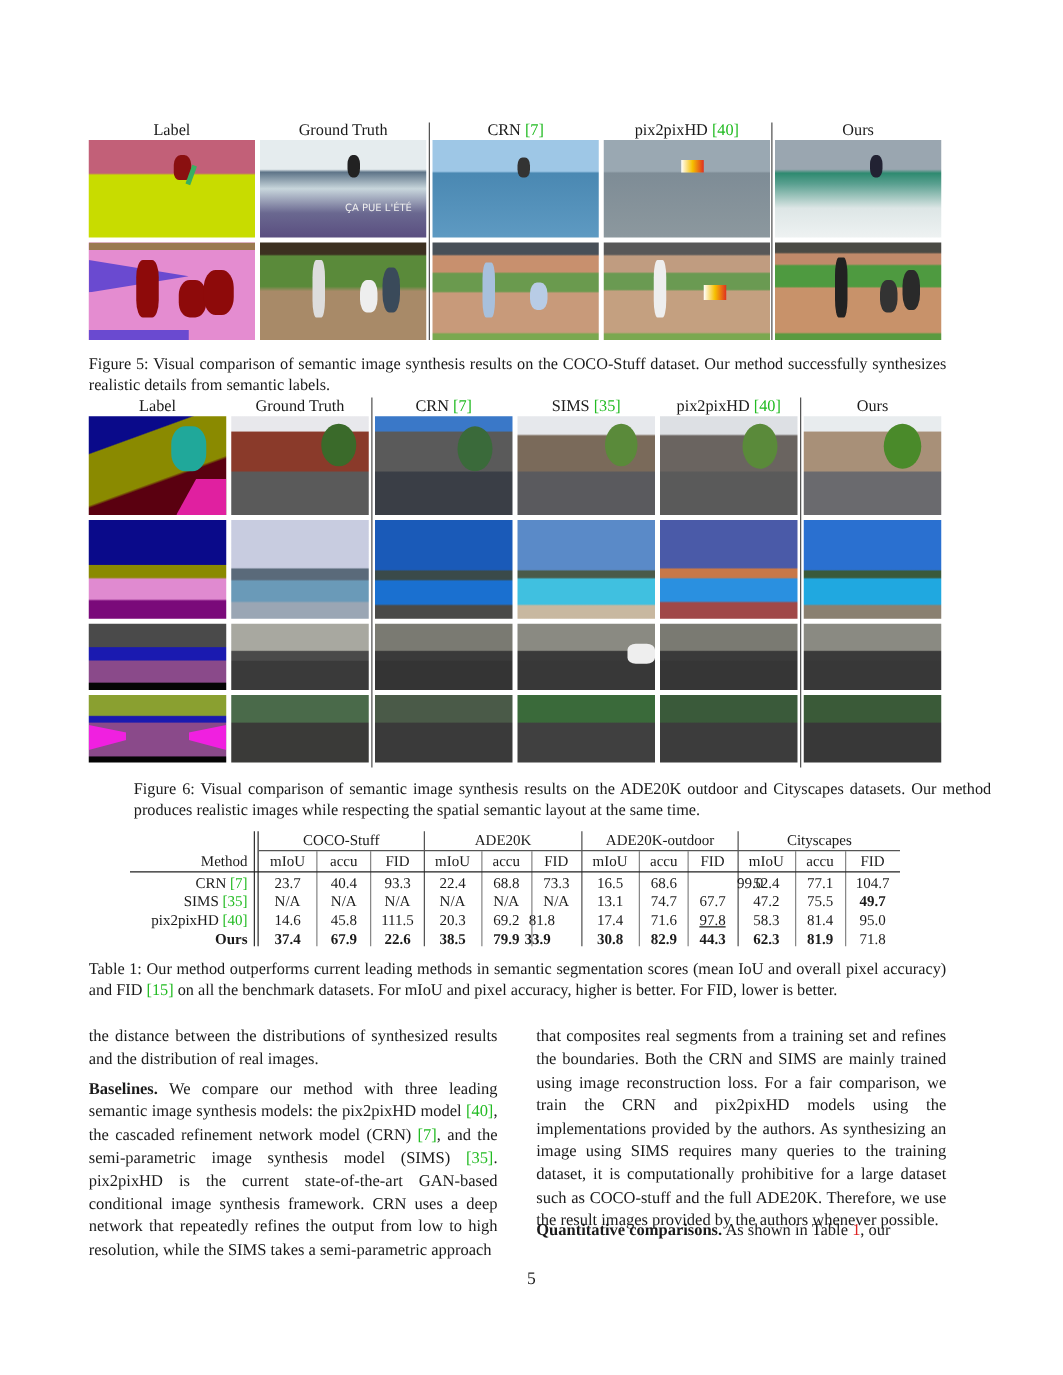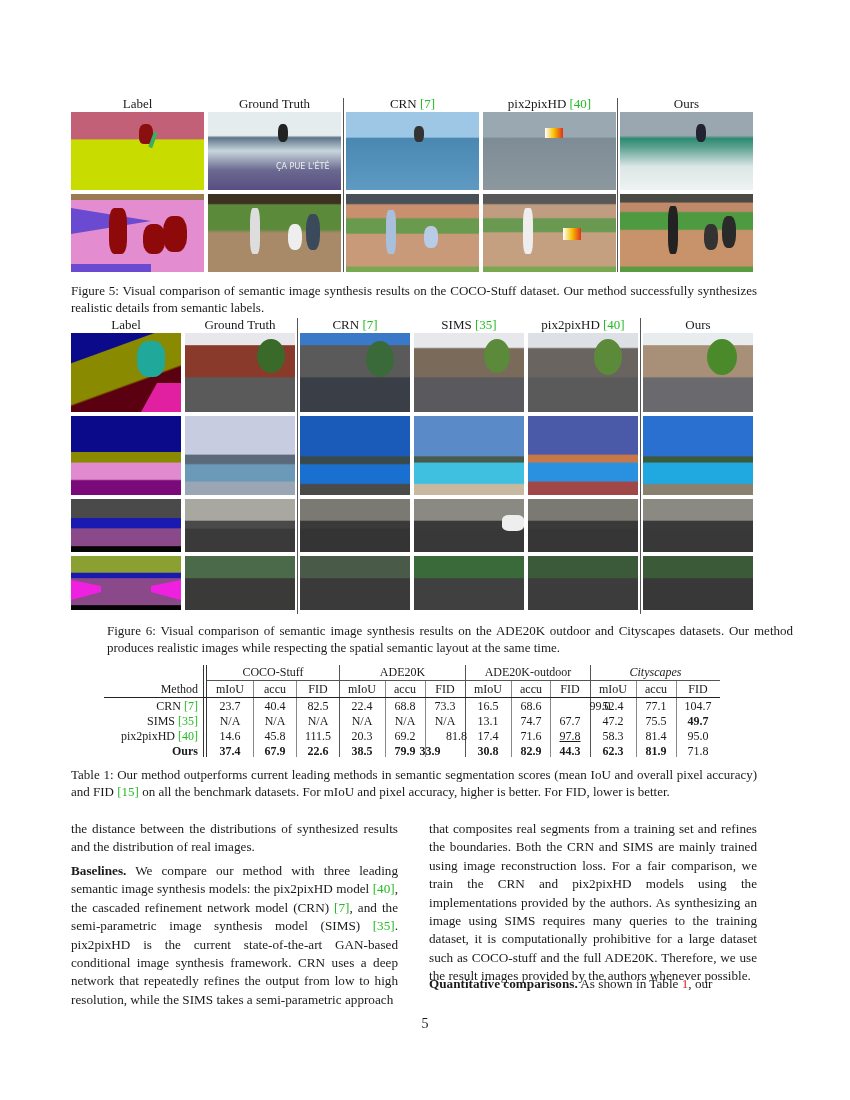--- a/index.html
+++ b/index.html
@@ -153,21 +153,21 @@
   <div class="abs" style="left:550px;top:681px;width:1px;height:76px;background:#888;"></div>
   <div class="abs" style="left:636px;top:681px;width:1px;height:76px;background:#888;"></div>
   <div class="abs" style="left:676px;top:681px;width:1px;height:76px;background:#888;"></div>
 
   <div class="abs" style="left:207px;top:680px;width:513px;height:1px;background:#555;"></div>
   <div class="abs" style="left:104px;top:697px;width:616px;height:1px;background:#222;"></div>
 
   <div class="abs" style="left:207px;width:132px;top:665px;text-align:center;font-size:12px;">COCO-Stuff</div>
   <div class="abs" style="left:340px;width:125px;top:665px;text-align:center;font-size:12px;">ADE20K</div>
   <div class="abs" style="left:466px;width:124px;top:665px;text-align:center;font-size:12px;">ADE20K-outdoor</div>
-  <div class="abs" style="left:591px;width:129px;top:665px;text-align:center;font-size:12px;font-style:italic;">Cityscapes</div>
+  <div class="abs" style="left:591px;width:129px;top:665px;text-align:center;font-size:12px;">Cityscapes</div>
 
   <div class="abs" style="left:104px;width:94px;top:682px;text-align:right;font-size:12px;">Method</div>
   <div id="metric-row">
       <div class="abs" style="left: 208px; width: 44px; top: 682px; text-align: center; font-size: 12px;">mIoU</div>
       <div class="abs" style="left: 253px; width: 44px; top: 682px; text-align: center; font-size: 12px;">accu</div>
       <div class="abs" style="left: 296px; width: 44px; top: 682px; text-align: center; font-size: 12px;">FID</div>
       <div class="abs" style="left: 340px; width: 44px; top: 682px; text-align: center; font-size: 12px;">mIoU</div>
       <div class="abs" style="left: 383px; width: 44px; top: 682px; text-align: center; font-size: 12px;">accu</div>
       <div class="abs" style="left: 423px; width: 44px; top: 682px; text-align: center; font-size: 12px;">FID</div>
       <div class="abs" style="left: 466px; width: 44px; top: 682px; text-align: center; font-size: 12px;">mIoU</div>
@@ -175,21 +175,21 @@
       <div class="abs" style="left: 548px; width: 44px; top: 682px; text-align: center; font-size: 12px;">FID</div>
       <div class="abs" style="left: 591px; width: 44px; top: 682px; text-align: center; font-size: 12px;">mIoU</div>
       <div class="abs" style="left: 634px; width: 44px; top: 682px; text-align: center; font-size: 12px;">accu</div>
       <div class="abs" style="left: 676px; width: 44px; top: 682px; text-align: center; font-size: 12px;">FID</div>
     </div>
 
   <div id="table-body">
       <div class="abs" style="left: 104px; width: 94px; top: 699px; text-align: right; font-size: 12px;"><span>CRN </span><span class="cite">[7]</span></div>
       <div class="abs" style="left: 208px; width: 44px; top: 699px; text-align: center; font-size: 12px;">23.7</div>
       <div class="abs" style="left: 253px; width: 44px; top: 699px; text-align: center; font-size: 12px;">40.4</div>
-      <div class="abs" style="left: 296px; width: 44px; top: 699px; text-align: center; font-size: 12px;">82.5</div>
+      <div class="abs" style="left: 296px; width: 44px; top: 699px; text-align: center; font-size: 12px;">93.3</div>
       <div class="abs" style="left: 340px; width: 44px; top: 699px; text-align: center; font-size: 12px;">22.4</div>
       <div class="abs" style="left: 383px; width: 44px; top: 699px; text-align: center; font-size: 12px;">68.8</div>
       <div class="abs" style="left: 423px; width: 44px; top: 699px; text-align: center; font-size: 12px;">73.3</div>
       <div class="abs" style="left: 466px; width: 44px; top: 699px; text-align: center; font-size: 12px;">16.5</div>
       <div class="abs" style="left: 509px; width: 44px; top: 699px; text-align: center; font-size: 12px;">68.6</div>
       <div class="abs" style="left: 578px; width: 44px; top: 699px; text-align: center; font-size: 12px;">99.0</div>
       <div class="abs" style="left: 591px; width: 44px; top: 699px; text-align: center; font-size: 12px;">52.4</div>
       <div class="abs" style="left: 634px; width: 44px; top: 699px; text-align: center; font-size: 12px;">77.1</div>
       <div class="abs" style="left: 676px; width: 44px; top: 699px; text-align: center; font-size: 12px;">104.7</div>
       <div class="abs" style="left: 104px; width: 94px; top: 714px; text-align: right; font-size: 12px;"><span>SIMS </span><span class="cite">[35]</span></div>
@@ -204,21 +204,21 @@
       <div class="abs" style="left: 548px; width: 44px; top: 714px; text-align: center; font-size: 12px;">67.7</div>
       <div class="abs" style="left: 591px; width: 44px; top: 714px; text-align: center; font-size: 12px;">47.2</div>
       <div class="abs" style="left: 634px; width: 44px; top: 714px; text-align: center; font-size: 12px;">75.5</div>
       <div class="abs" style="left: 676px; width: 44px; top: 714px; text-align: center; font-size: 12px; font-weight: bold;">49.7</div>
       <div class="abs" style="left: 104px; width: 94px; top: 729px; text-align: right; font-size: 12px;"><span>pix2pixHD </span><span class="cite">[40]</span></div>
       <div class="abs" style="left: 208px; width: 44px; top: 729px; text-align: center; font-size: 12px;">14.6</div>
       <div class="abs" style="left: 253px; width: 44px; top: 729px; text-align: center; font-size: 12px;">45.8</div>
       <div class="abs" style="left: 296px; width: 44px; top: 729px; text-align: center; font-size: 12px;">111.5</div>
       <div class="abs" style="left: 340px; width: 44px; top: 729px; text-align: center; font-size: 12px;">20.3</div>
       <div class="abs" style="left: 383px; width: 44px; top: 729px; text-align: center; font-size: 12px;">69.2</div>
-      <div class="abs" style="left: 423px; width: 44px; top: 729px; text-align: right; font-size: 12px;">81.8</div>
+      <div class="abs" style="left: 423px; width: 44px; top: 729px; text-align: left; font-size: 12px;">81.8</div>
       <div class="abs" style="left: 466px; width: 44px; top: 729px; text-align: center; font-size: 12px;">17.4</div>
       <div class="abs" style="left: 509px; width: 44px; top: 729px; text-align: center; font-size: 12px;">71.6</div>
       <div class="abs" style="left: 548px; width: 44px; top: 729px; text-align: center; font-size: 12px; text-decoration: underline;">97.8</div>
       <div class="abs" style="left: 591px; width: 44px; top: 729px; text-align: center; font-size: 12px;">58.3</div>
       <div class="abs" style="left: 634px; width: 44px; top: 729px; text-align: center; font-size: 12px;">81.4</div>
       <div class="abs" style="left: 676px; width: 44px; top: 729px; text-align: center; font-size: 12px;">95.0</div>
       <div class="abs" style="left: 104px; width: 94px; top: 744px; text-align: right; font-size: 12px; font-weight: bold;"><span>Ours</span></div>
       <div class="abs" style="left: 208px; width: 44px; top: 744px; text-align: center; font-size: 12px; font-weight: bold;">37.4</div>
       <div class="abs" style="left: 253px; width: 44px; top: 744px; text-align: center; font-size: 12px; font-weight: bold;">67.9</div>
       <div class="abs" style="left: 296px; width: 44px; top: 744px; text-align: center; font-size: 12px; font-weight: bold;">22.6</div>

